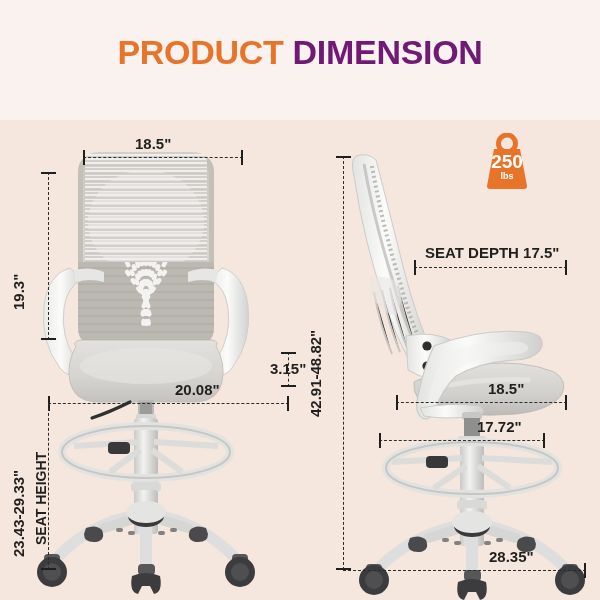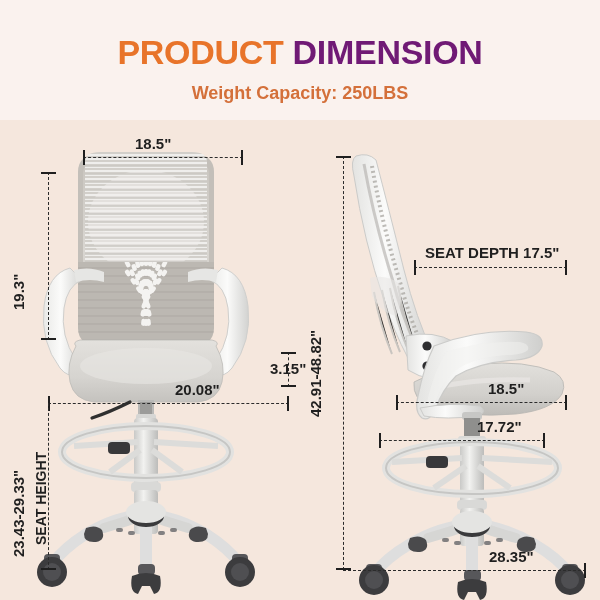--- a/index.html
+++ b/index.html
@@ -62,22 +62,29 @@
 <body>
 
 <div id="stage">
 
   <div class="header-band"></div>
 
   <div class="title">
     <span class="t-orange">PRODUCT</span><span>&nbsp;</span><span class="t-dark">DIMENSION</span>
   </div>
 
-  <div class="subtitle">Weight Capacity: 250LBS</div>
-
+
+  <div class="badge">
+    <svg width="46" height="58" viewBox="0 0 46 58">
+      <circle cx="23" cy="10.5" r="8.5" fill="none" stroke="#e8742a" stroke-width="5"></circle>
+      <path d="M10 16 H36 L43 53 Q43 56 40 56 H6 Q3 56 3 53 Z" fill="#e8742a"></path>
+    </svg>
+    <div class="b-num">250</div>
+    <div class="b-unit">lbs</div>
+  </div>
 
   <div class="chair" style="left:30px;top:150px;">
     <svg width="280" height="440" viewBox="0 0 280 440">
       <defs>
         <linearGradient id="meshG" x1="0" y1="0" x2="0" y2="1">
           <stop offset="0" stop-color="#c9c5bf"></stop>
           <stop offset="0.5" stop-color="#d9d6d1"></stop>
           <stop offset="1" stop-color="#c2beb8"></stop>
         </linearGradient>
         <linearGradient id="seatG" x1="0" y1="0" x2="0" y2="1">

